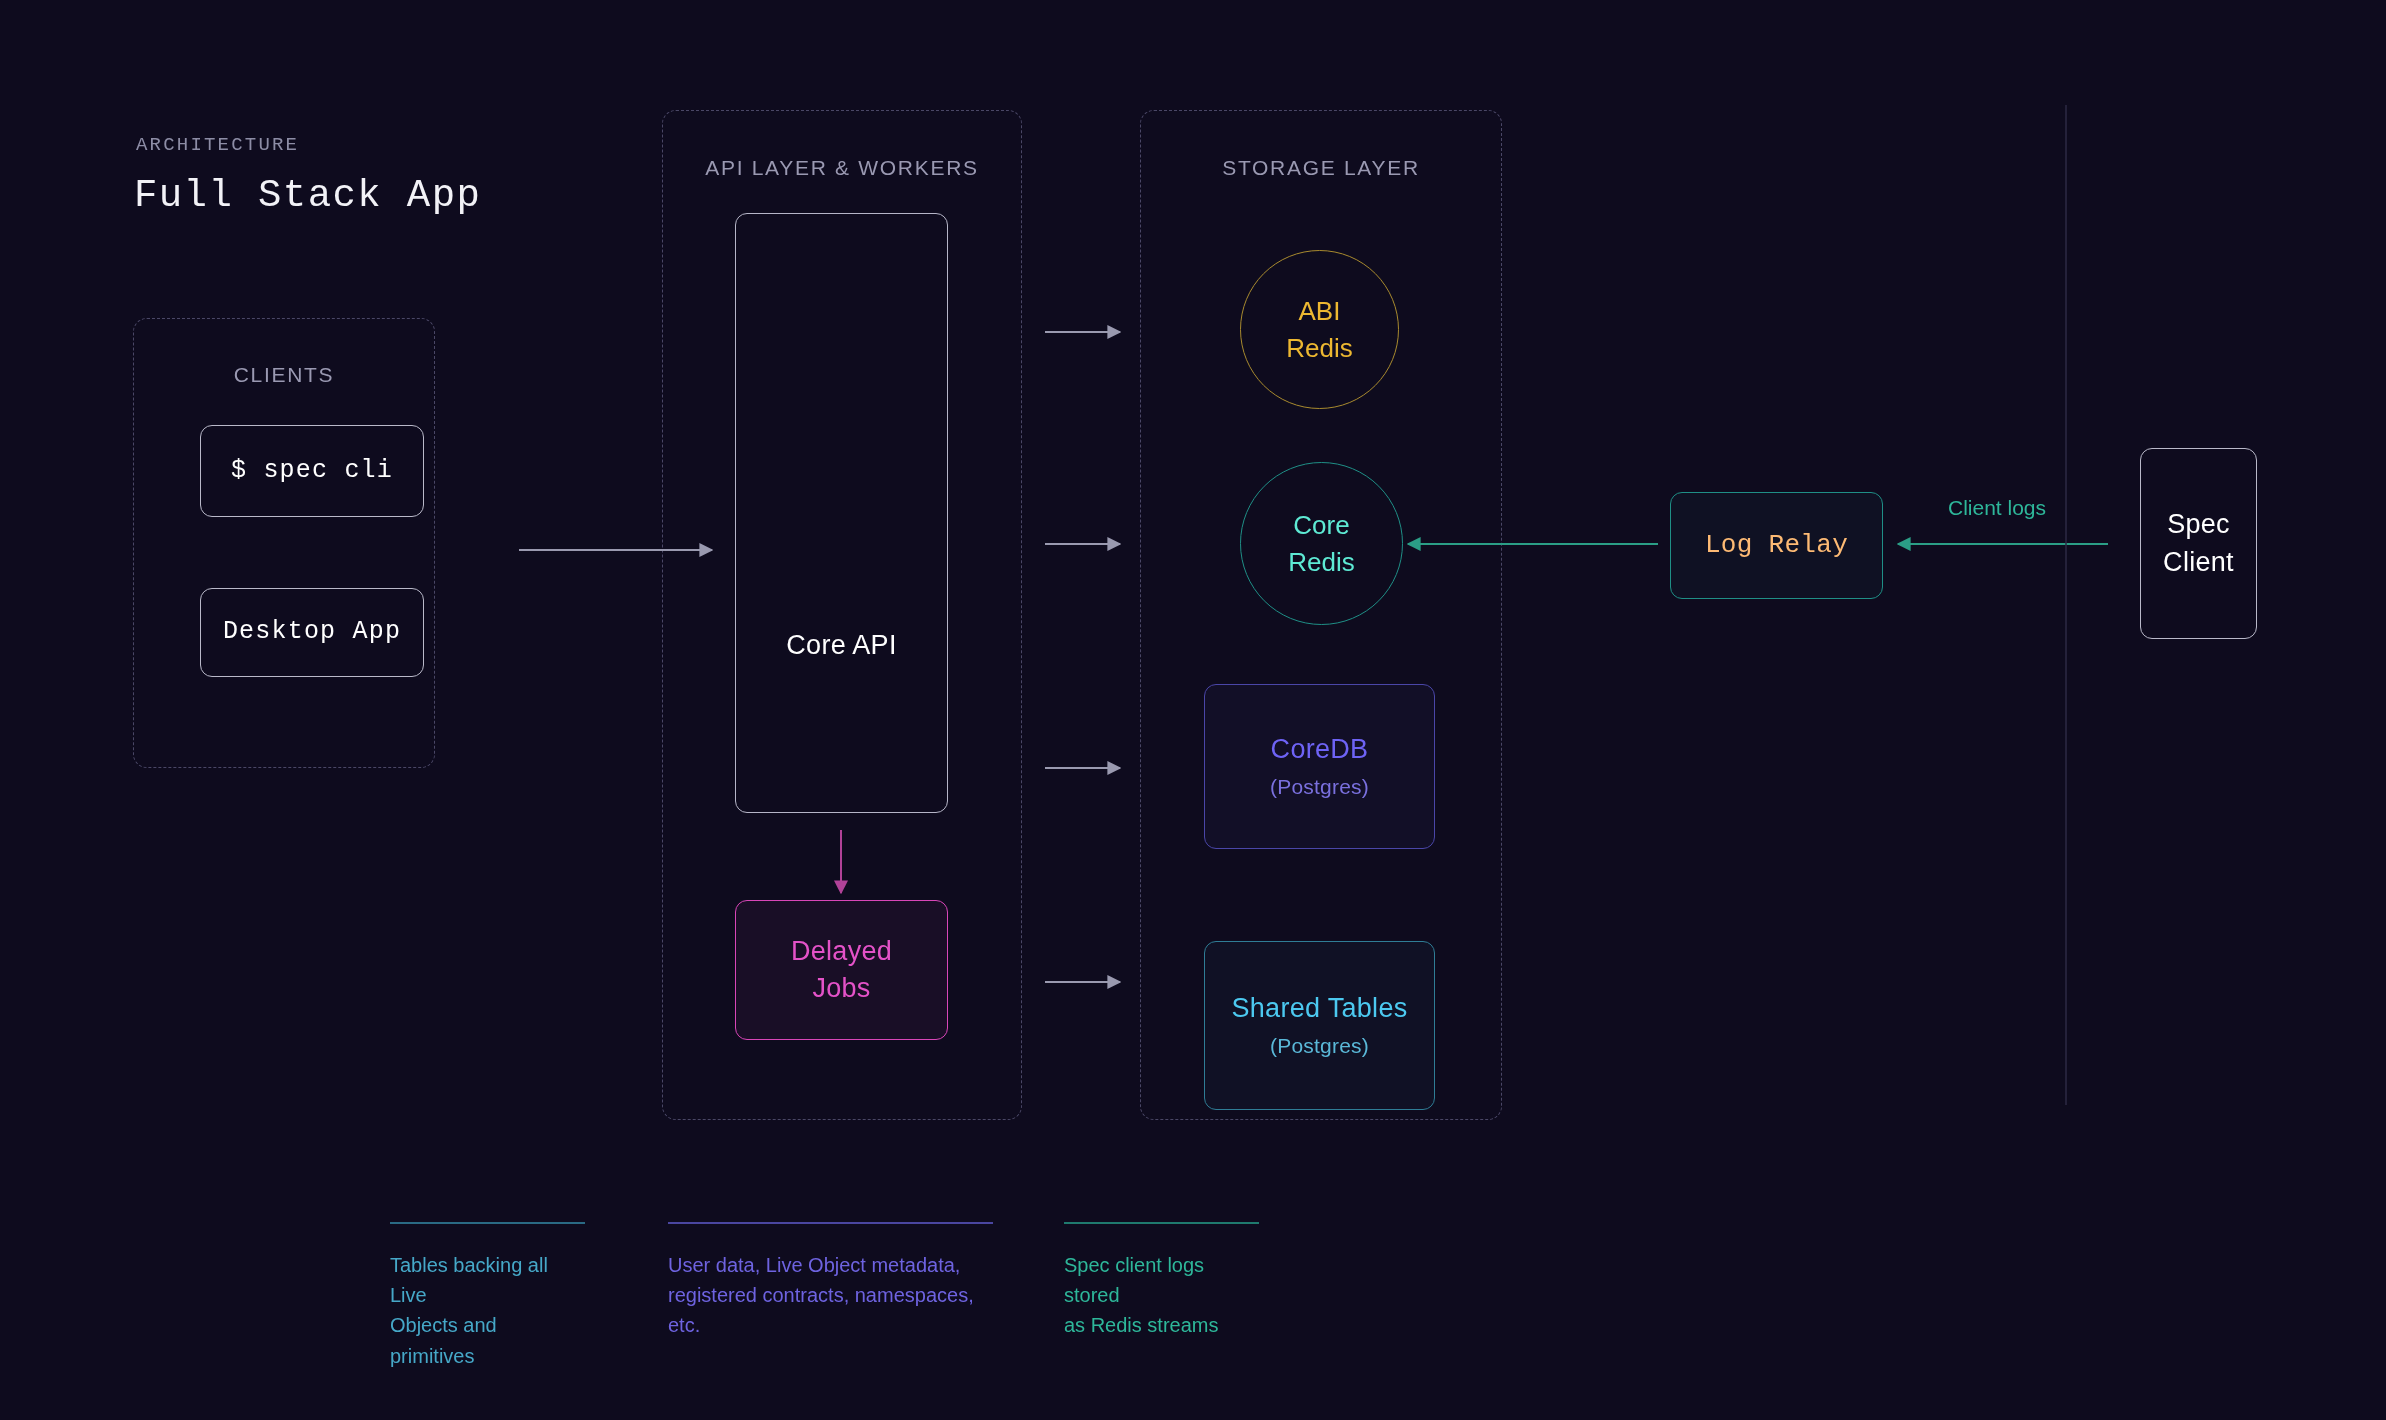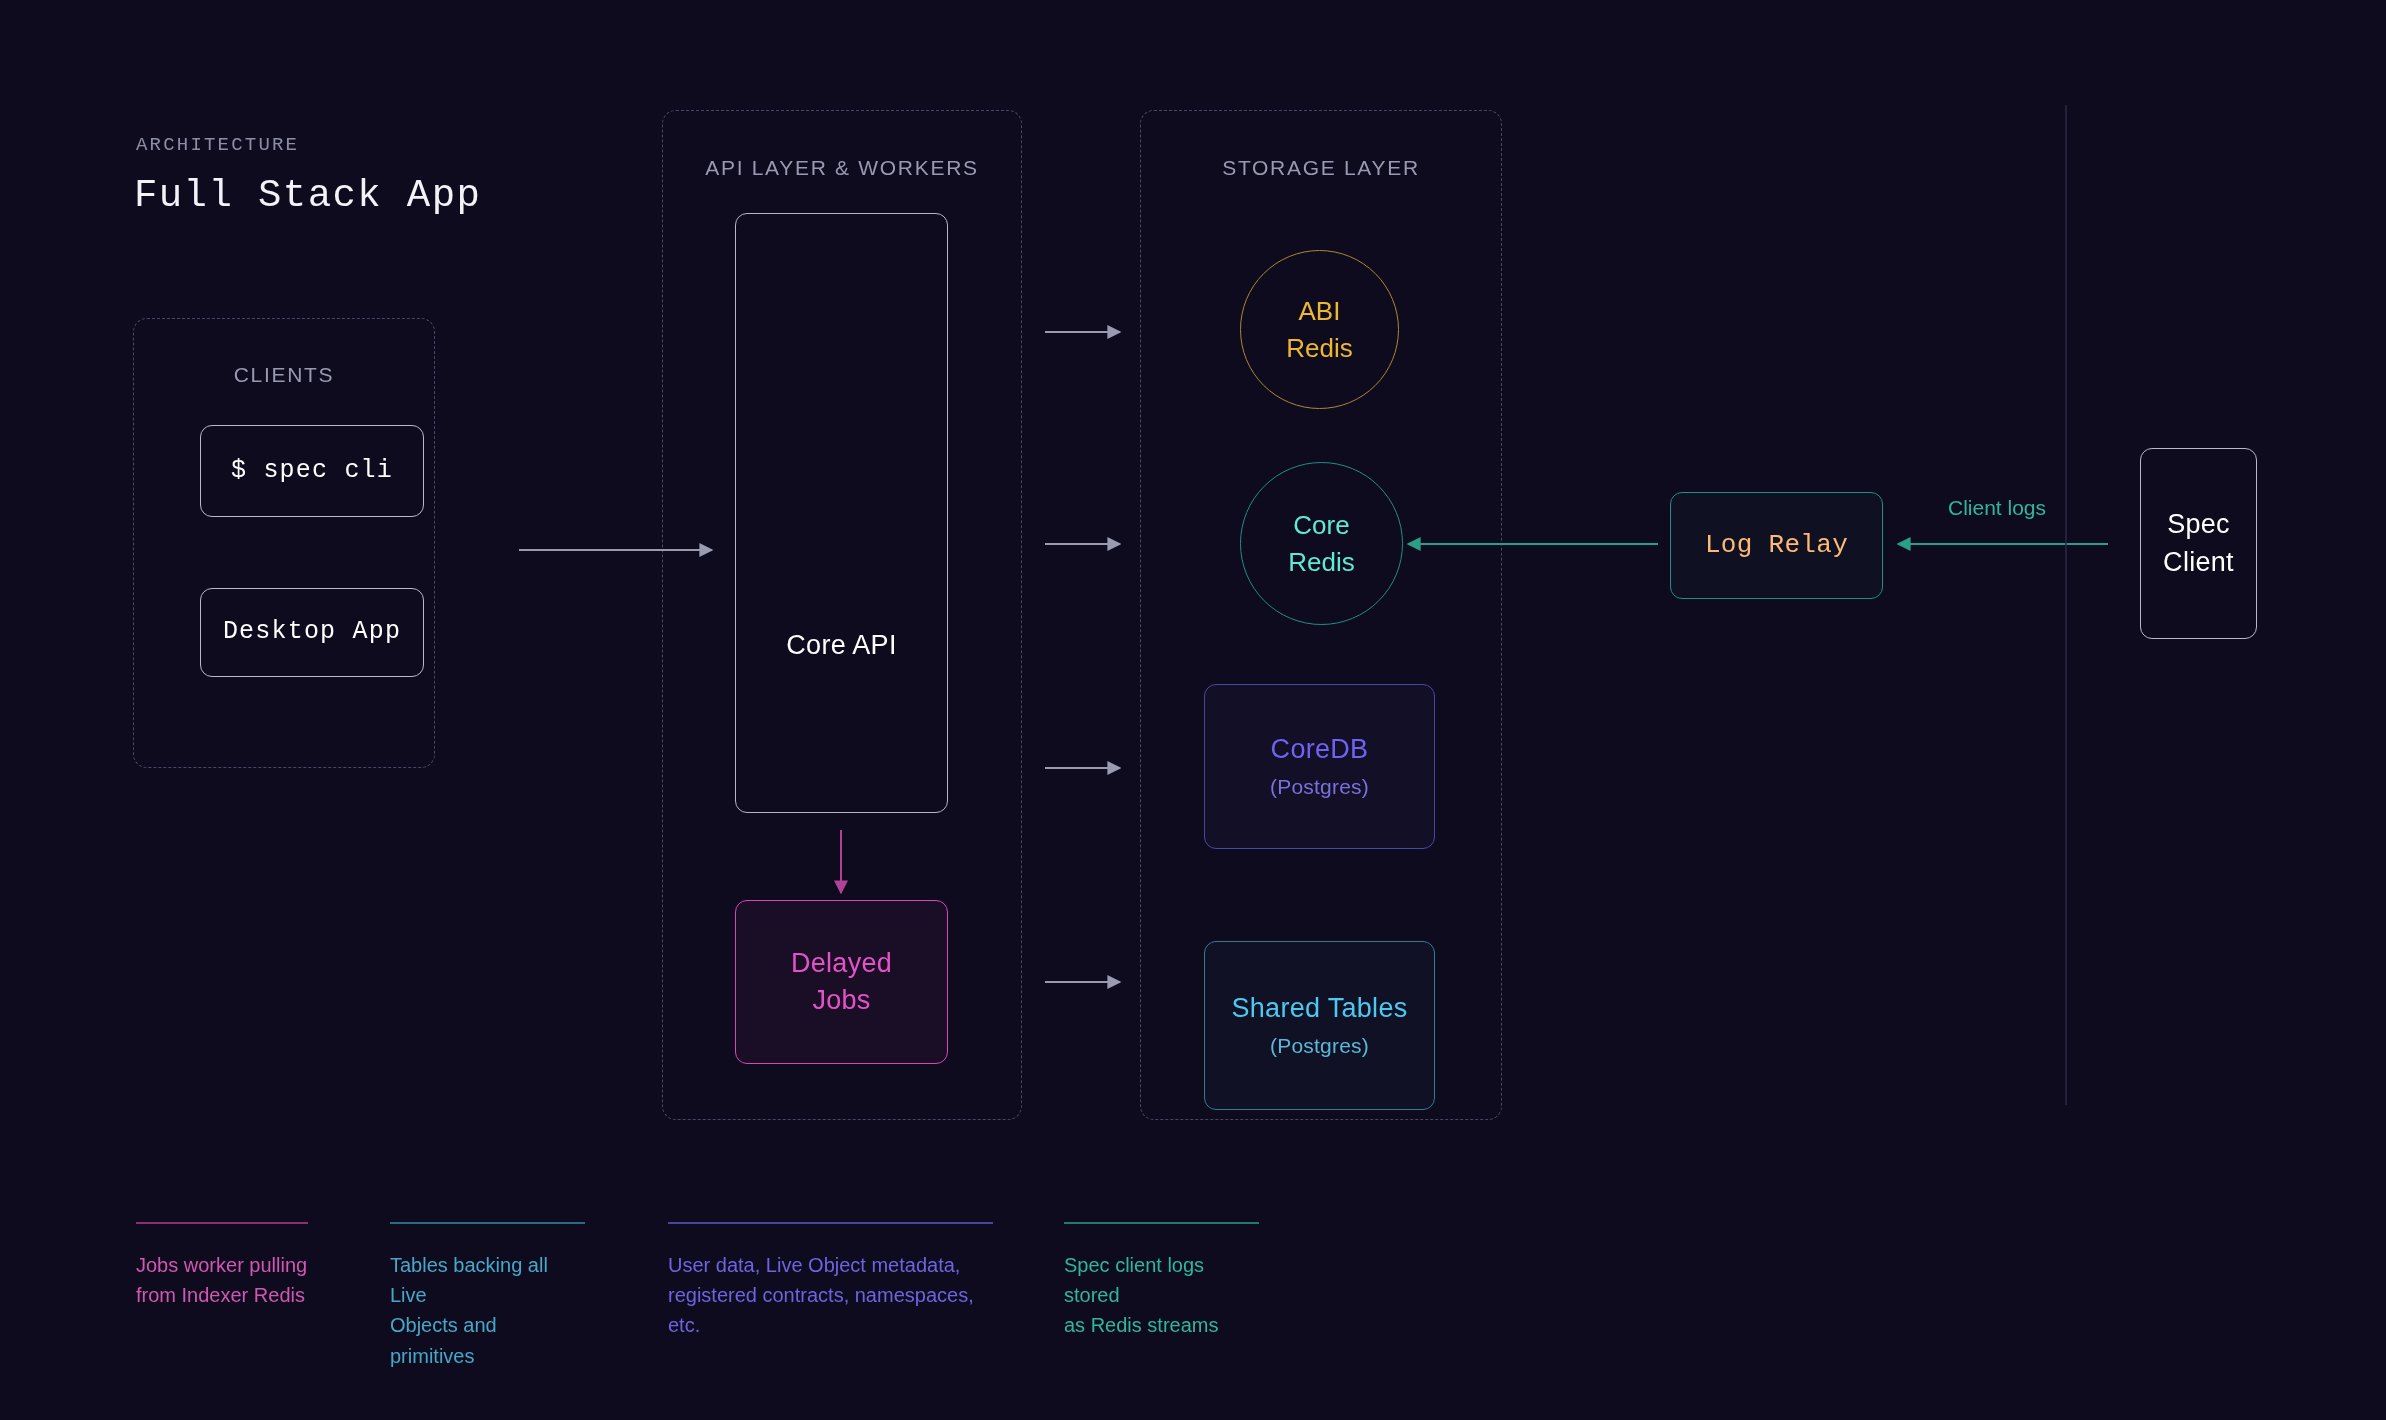--- a/index.html
+++ b/index.html
@@ -244,21 +244,21 @@
   </div>
 
   <div class="node mono" id="node-desktop-app" style="left:200px; top:588px; width:224px; height:89px;">
     <span class="line">Desktop App</span>
   </div>
 
   <div class="node plain" id="node-core-api" style="left:735px; top:213px; width:213px; height:600px;">
     <span class="line">Core API</span>
   </div>
 
-  <div class="node" id="node-delayed-jobs" style="left:735px; top:900px; width:213px; height:164px;">
+  <div class="node" id="node-delayed-jobs" style="left:735px; top:900px; width:213px; height:140px;">
     <span class="line">Delayed</span>
     <span class="line">Jobs</span>
   </div>
 
   <div class="circle" id="node-abi-redis" style="left:1240px; top:250px; width:159px; height:159px;">
     <span class="line">ABI</span>
     <span class="line">Redis</span>
   </div>
 
   <div class="circle" id="node-core-redis" style="left:1240px; top:462px; width:163px; height:163px;">
@@ -280,25 +280,20 @@
     <span class="line">Log Relay</span>
   </div>
 
   <div class="edge-label" style="left:1948px; top:496px;">Client logs</div>
 
   <div class="node plain" id="node-spec-client" style="left:2140px; top:448px; width:117px; height:191px;">
     <span class="line">Spec</span>
     <span class="line">Client</span>
   </div>
 
-  <div class="note" id="note-0" style="left:136px; top:1222px; width:172px;">
-    <div class="rule"></div>
-    <div class="note-text">Jobs worker pulling
-from Indexer Redis</div>
-  </div>
 
   <div class="note" id="note-1" style="left:390px; top:1222px; width:195px;">
     <div class="rule"></div>
     <div class="note-text">Tables backing all Live
 Objects and primitives</div>
   </div>
 
   <div class="note" id="note-2" style="left:668px; top:1222px; width:325px;">
     <div class="rule"></div>
     <div class="note-text">User data, Live Object metadata,

